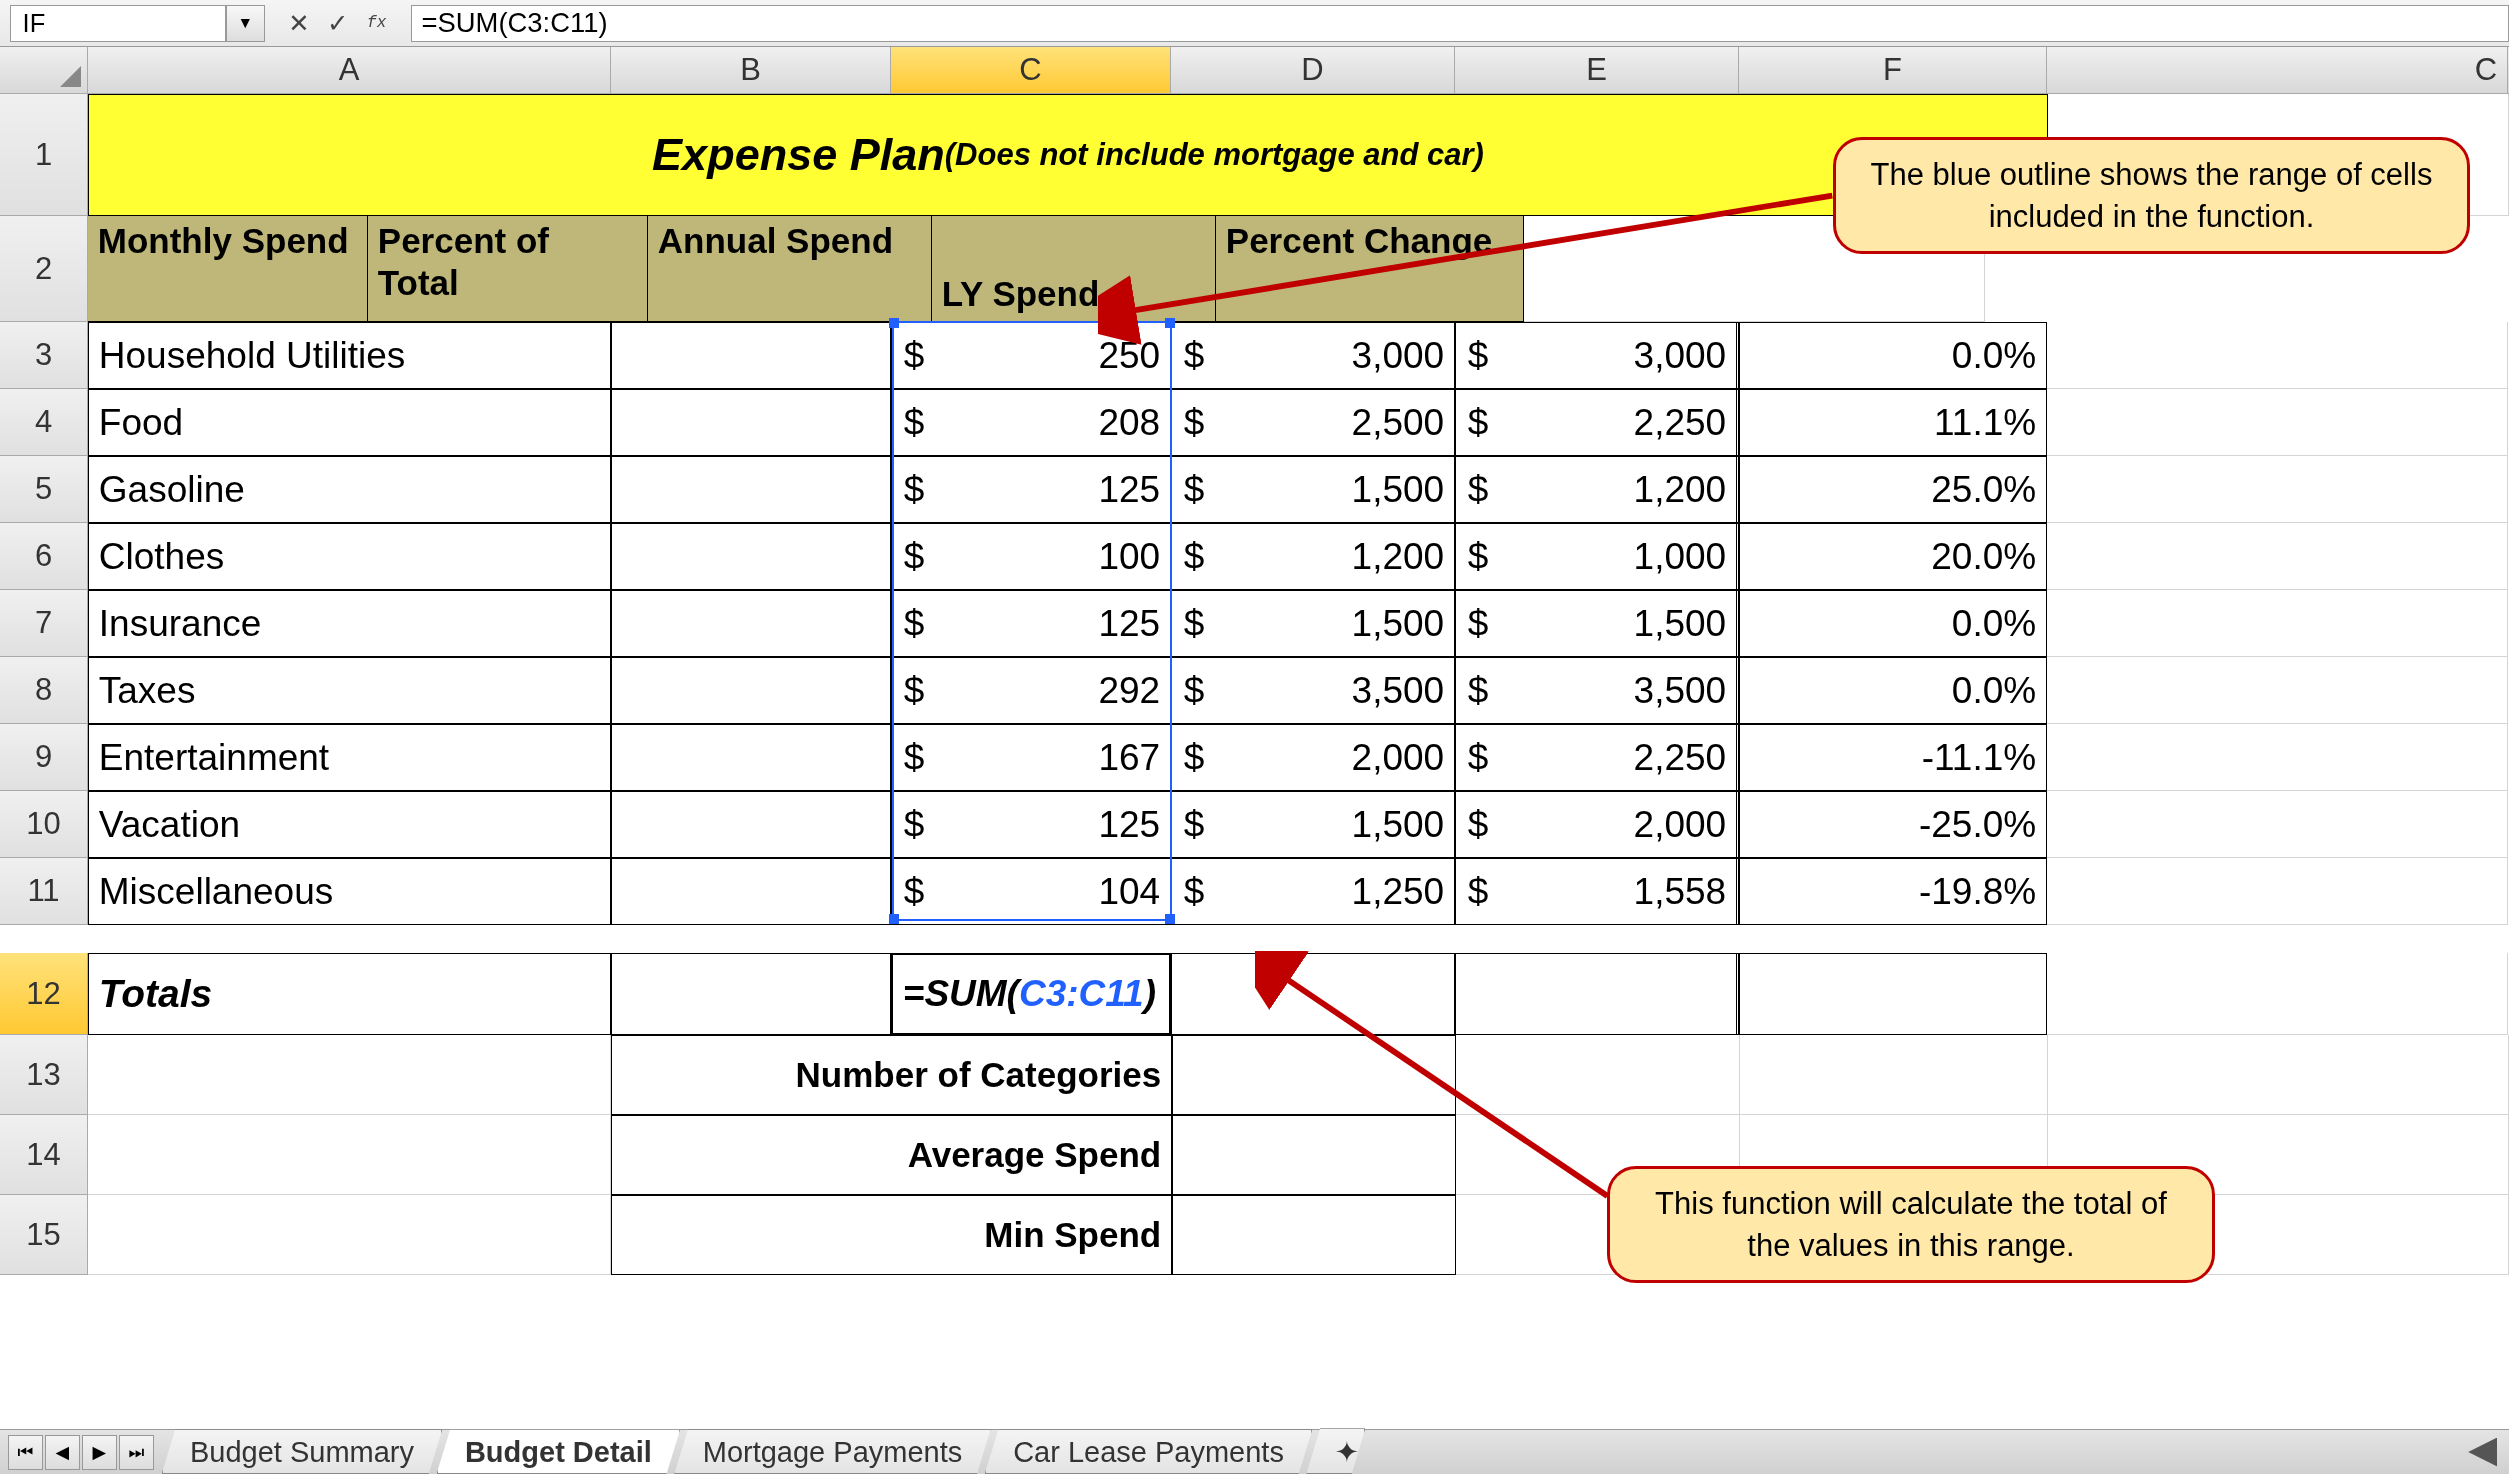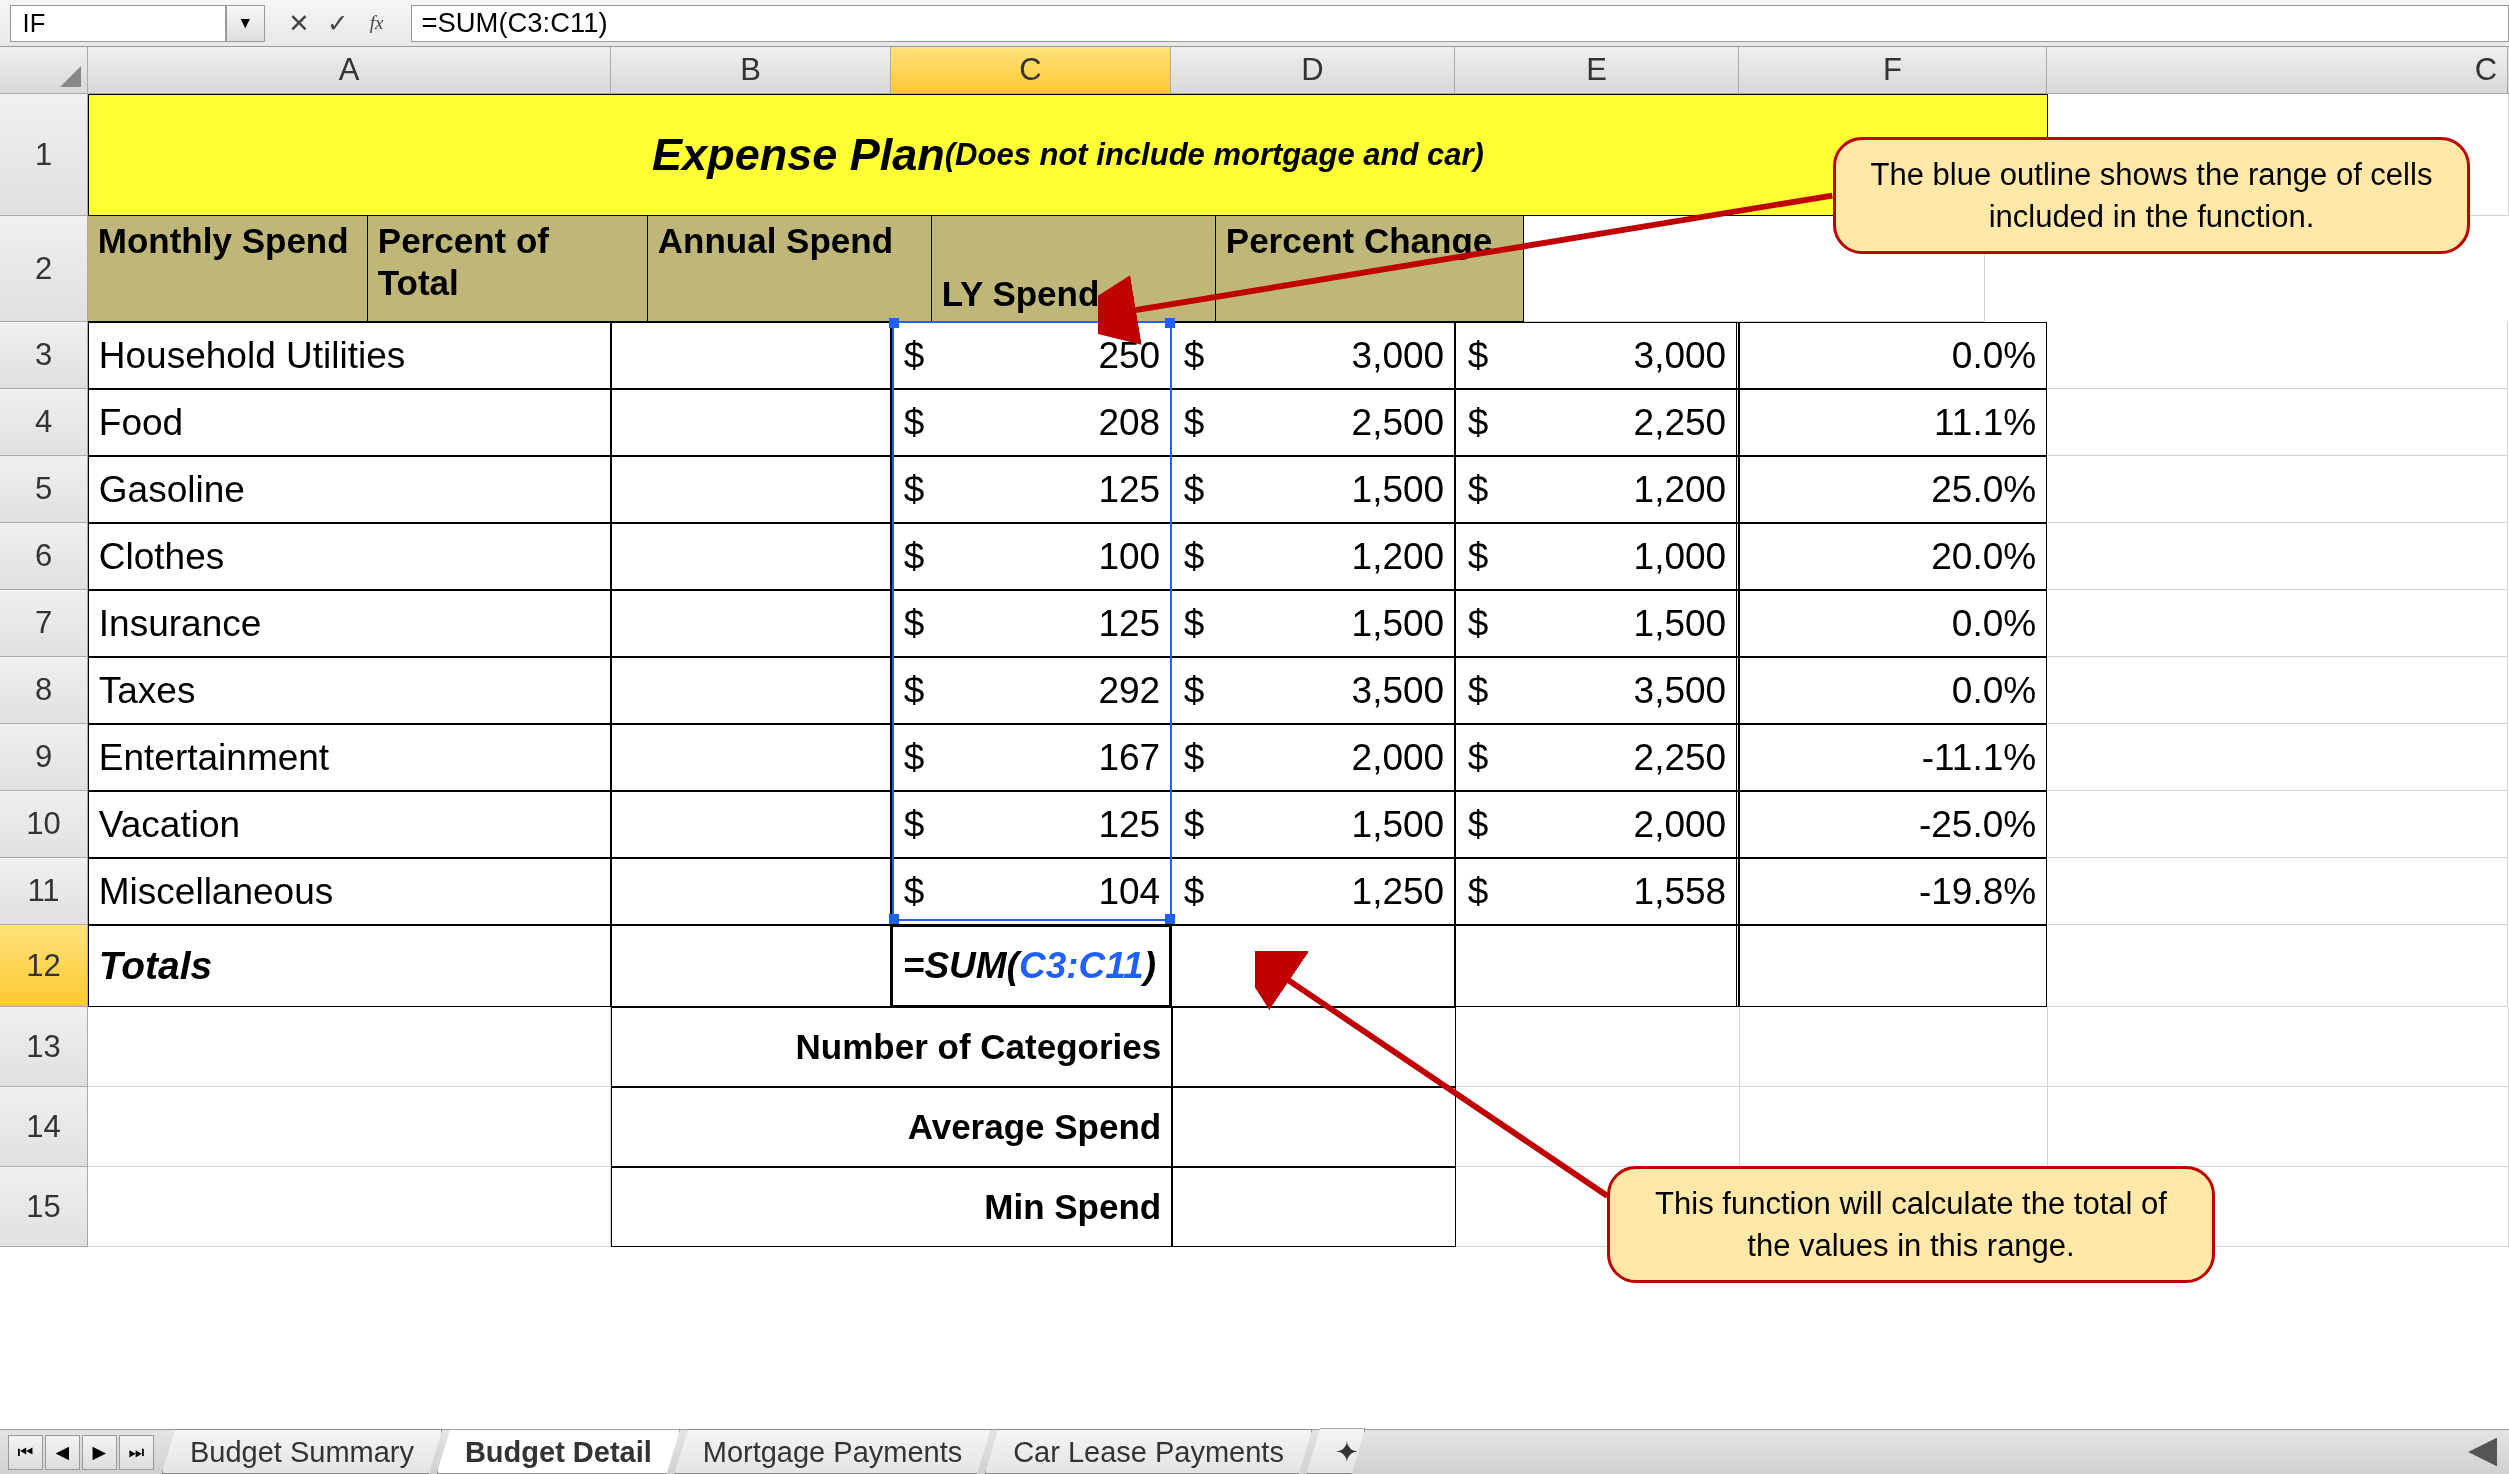--- a/index.html
+++ b/index.html
@@ -51,21 +51,21 @@
   .fb-btn {
     width: 33px;
     height: 33px;
     display: flex;
     align-items: center;
     justify-content: center;
     font-size: 25.5px;
     color: #444;
     border: 1px solid transparent;
   }
-  .fb-btn.fx { font-style: italic; font-family: Liberation Serif, serif; font-size: 19px;}
+  .fb-btn.fx { font-style: italic; font-family: Liberation Mono, monospace; font-size: 16px;}
   .formula-input {
     flex: 1;
     height: 37px;
     background: #fff;
     border: 1px solid #999;
     padding: 0 9.8px;
     font-size: 27.4px;
     display: flex;
     align-items: center;
   }
@@ -307,21 +307,21 @@
   .cC { width: 280px; }
   .cD { width: 284px; }
   .cE { width: 284px; }
   .cF { width: 308px; }
   .cG { width: 461px; }
   
   
   .r1 { height: 122px; }
   .r2 { height: 106px; }
   .rN { height: 67px; }
-  .r12 { height: 82px; }
+  .r12 { height: 82px; margin-top: 28px; }
   .r13, .r14, .r15 { height: 80px; }
   
 </style>
 </head>
 <body>
 
 <div class="formula-bar">
   <div class="name-box">IF</div>
   <div class="name-box-dd">▼</div>
   <div class="fb-btns">

